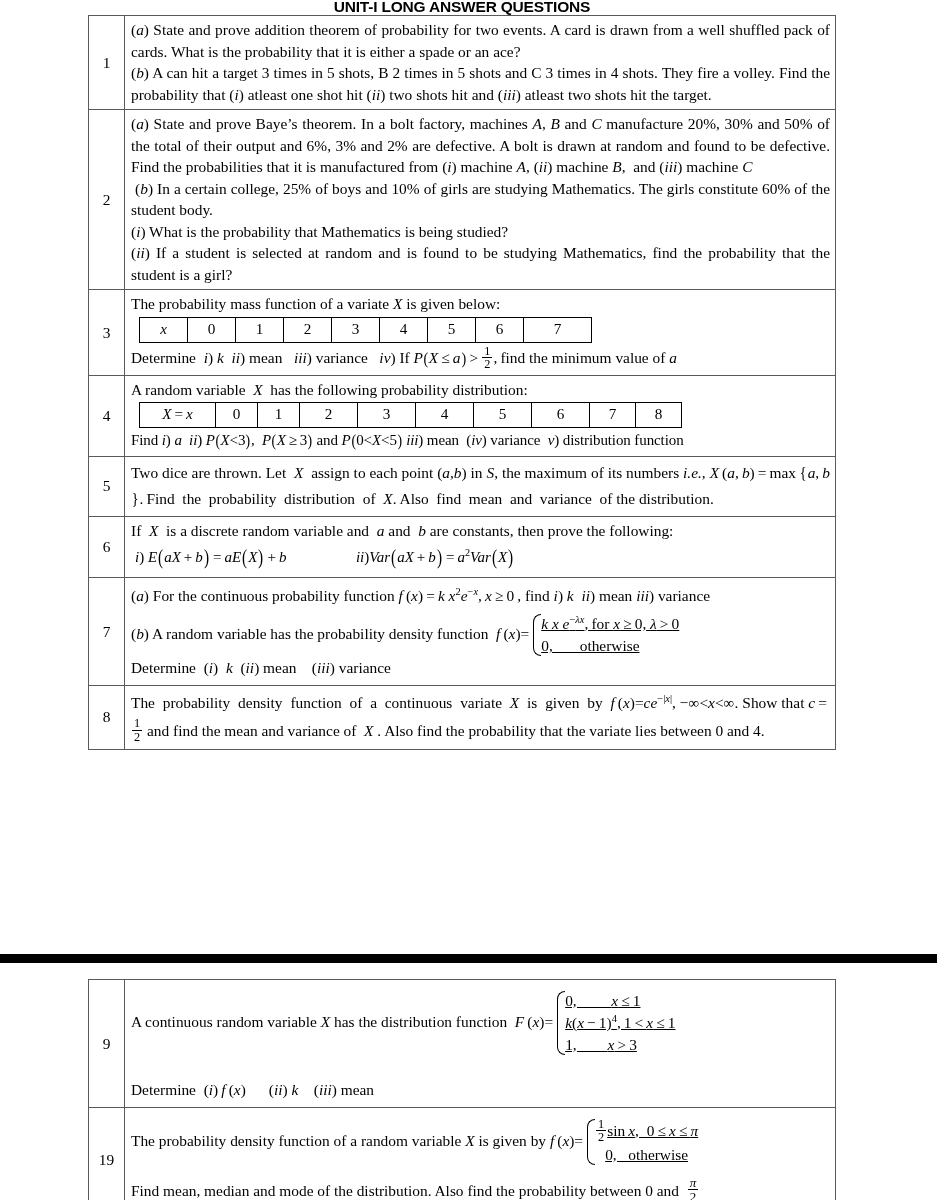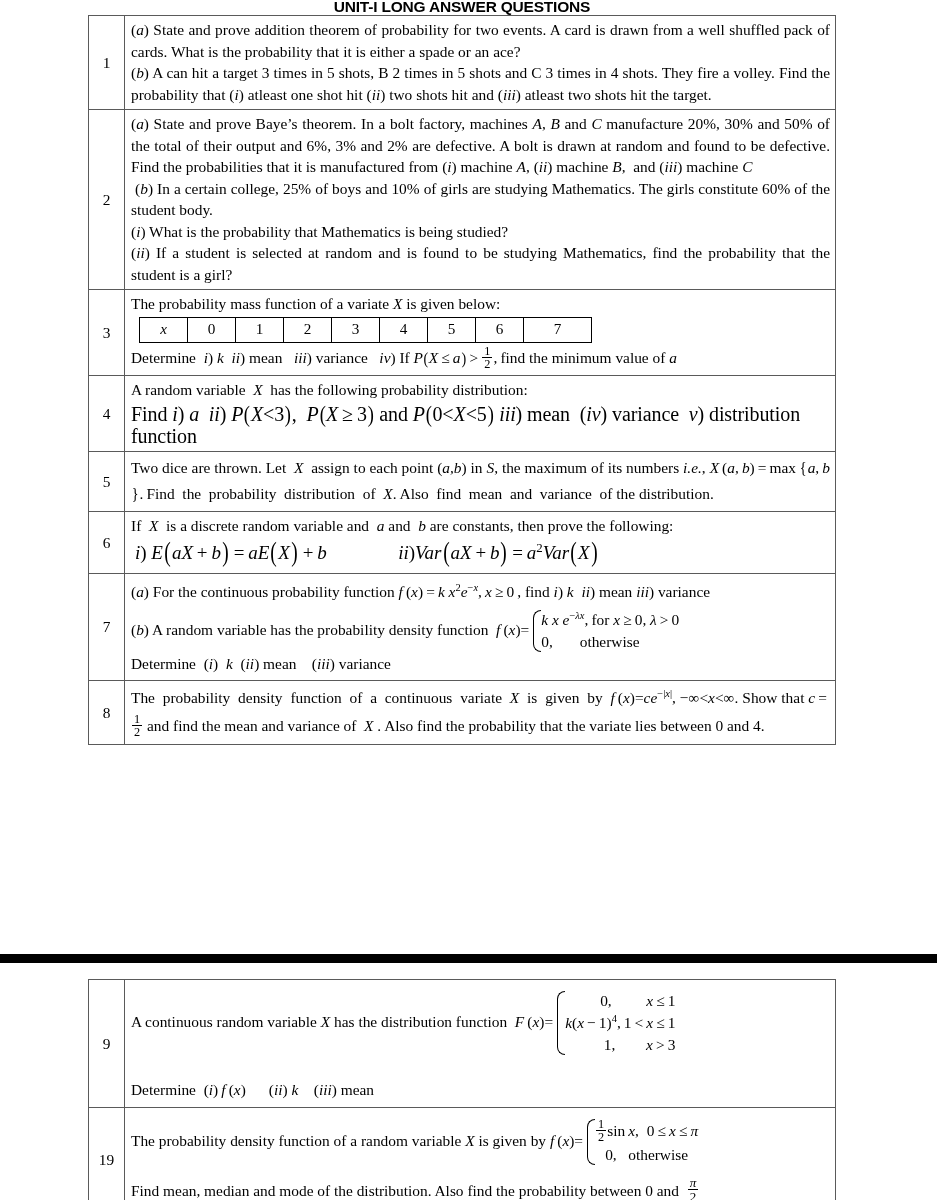--- a/index.html
+++ b/index.html
@@ -94,20 +94,21 @@
     vertical-align: -0.06em;
     transform: scaleX(0.8);
   }
 
   
   .piece {
     display: inline-flex;
     align-items: center;
     vertical-align: middle;
     margin-left: 1px;
+    text-decoration: underline;
   }
   .piece .brace {
     font-size: 1em;
     line-height: 1;
     display: inline-block;
     margin-right: 2px;
     align-self: stretch;
     position: relative;
     width: 9px;
   }
@@ -256,23 +257,35 @@
                 <col style="width:42px">
                 <col style="width:58px">
               <col style="width:58px">
                 <col style="width:58px">
                 <col style="width:58px">
                 <col style="width:58px">
               <col style="width:46px">
                 <col style="width:46px">
             </colgroup>
             <tbody>
+              <tr>
+                <td><i>X</i> = <i>x</i></td>
+                <td>0</td>
+                <td>1</td>
+                <td>2</td>
+                <td>3</td>
+                <td>4</td>
+                <td>5</td>
+                <td>6</td>
+                <td>7</td>
+                <td>8</td>
+              </tr>
             </tbody>
           </table>
-          <div class="ln tight" style="font-size:20px">
+          <div class="ln tight" style="font-size:15px">
             Find <i>i</i>) <i>a</i>&nbsp; <i>ii</i>) <i>P</i><span class="medpar">(</span><i>X</i>&lt;3<span class="medpar">)</span>,&nbsp;
             <i>P</i><span class="medpar">(</span><i>X</i> ≥ 3<span class="medpar">)</span> and
             <i>P</i><span class="medpar">(</span>0&lt;<i>X</i>&lt;5<span class="medpar">)</span>
             <i>iii</i>) mean&nbsp; (<i>iv</i>) variance&nbsp; <i>v</i>) distribution function
           </div>
         </td>
       </tr>
 
       <tr>
         <td class="num">5</td>
@@ -284,21 +297,21 @@
           </div>
         </td>
       </tr>
 
       <tr>
         <td class="num">6</td>
         <td class="body">
           <div class="ln">
             If&nbsp; <i>X</i>&nbsp; is a discrete random variable and&nbsp; <i>a</i> and&nbsp; <i>b</i> are constants, then prove the following:
           </div>
-          <div class="ln" style="font-size:19px; line-height:32px; padding-left:4px">
+          <div class="ln" style="font-size:15px; line-height:32px; padding-left:4px">
             <span><i>i</i>) <i>E</i><span class="bigpar">(</span><i>aX</i> + <i>b</i><span class="bigpar">)</span> = <i>aE</i><span class="bigpar">(</span><i>X</i><span class="bigpar">)</span> + <i>b</i></span>
             <span style="display:inline-block;width:62px"></span>
             <span><i>ii</i>)<i>Var</i><span class="bigpar">(</span><i>aX</i> + <i>b</i><span class="bigpar">)</span> = <i>a</i><sup>2</sup><i>Var</i><span class="bigpar">(</span><i>X</i><span class="bigpar">)</span></span>
           </div>
         </td>
       </tr>
 
       <tr>
         <td class="num">7</td>
         <td class="body" style="padding-top:5px;padding-bottom:6px">
@@ -343,21 +356,21 @@
         <col>
       </colgroup>
     <tbody>
 
       <tr>
         <td class="num">9</td>
         <td class="body" style="padding-top:10px;padding-bottom:6px">
           <div class="ln" style="line-height:24px;">
             A continuous random variable <i>X</i> has the distribution function&nbsp; <i>F</i> (<i>x</i>)=<span class="piece">
                 <span class="brace"></span>
-                <span class="cases" style="text-align:right">
+                <span class="cases" style="text-align:left">
                   <span class="row">0,&nbsp;&nbsp;&nbsp;&nbsp;&nbsp;&nbsp;&nbsp;&nbsp;&nbsp;<i>x</i> ≤ 1</span>
                   <span class="row"><i>k</i>(<i>x</i> − 1)<sup>4</sup>, 1 &lt; <i>x</i> ≤ 1</span>
                   <span class="row">1,&nbsp;&nbsp;&nbsp;&nbsp;&nbsp;&nbsp;&nbsp;&nbsp;<i>x</i> &gt; 3</span>
                 </span>
               </span>
           </div>
           <div class="ln" style="margin-top:23px">
             Determine&nbsp; (<i>i</i>) <i>f</i> (<i>x</i>)&nbsp;&nbsp;&nbsp;&nbsp;&nbsp; (<i>ii</i>) <i>k</i>&nbsp;&nbsp;&nbsp; (<i>iii</i>) mean
           </div>
         </td>

